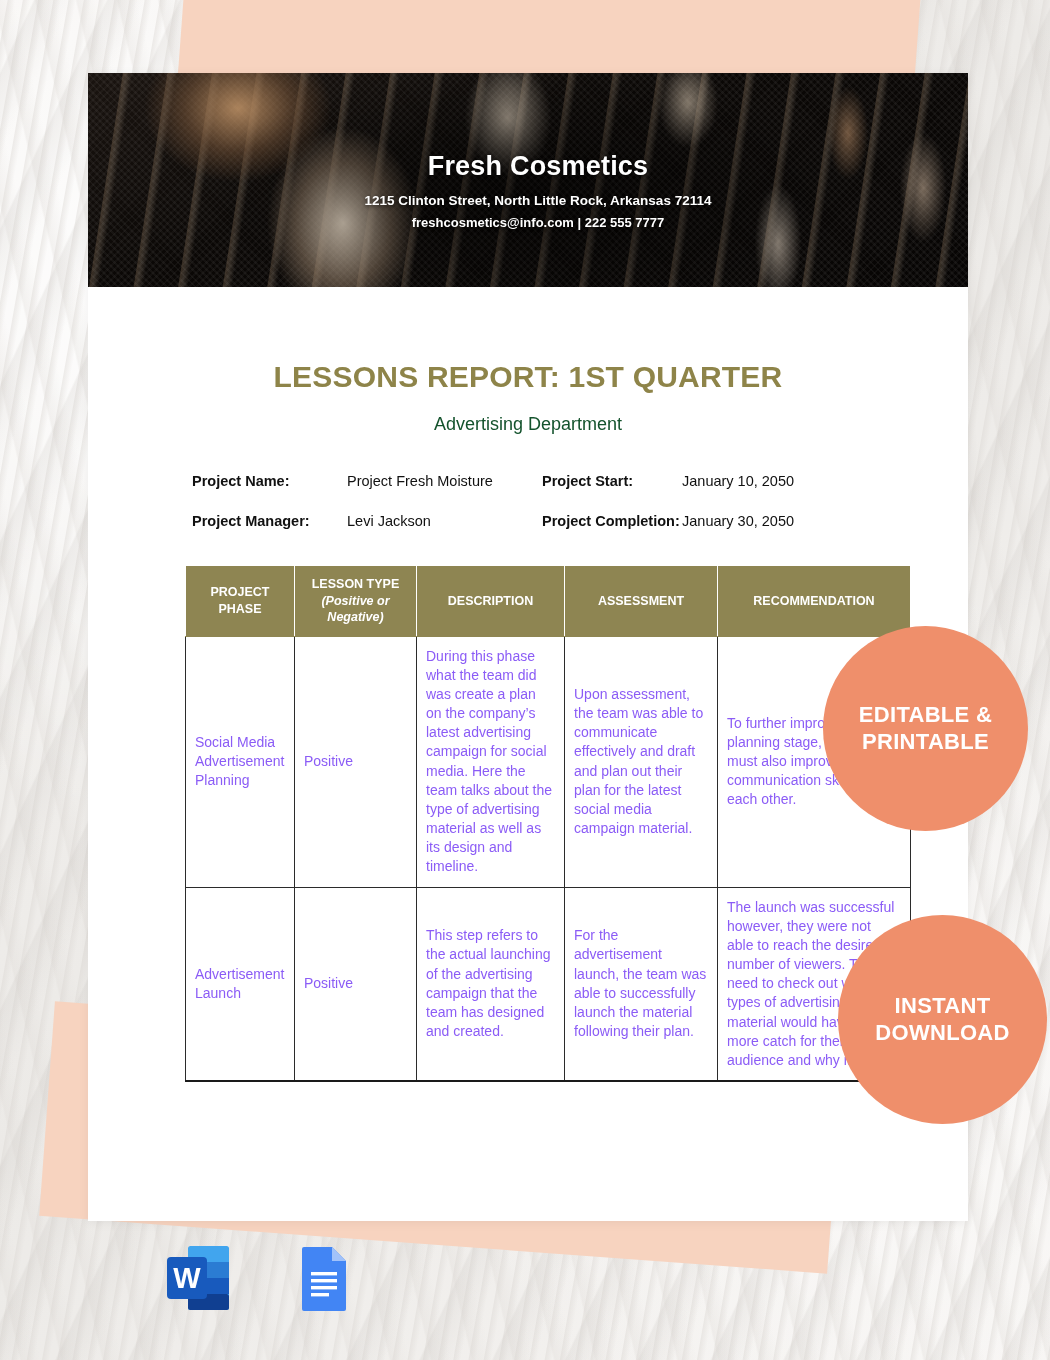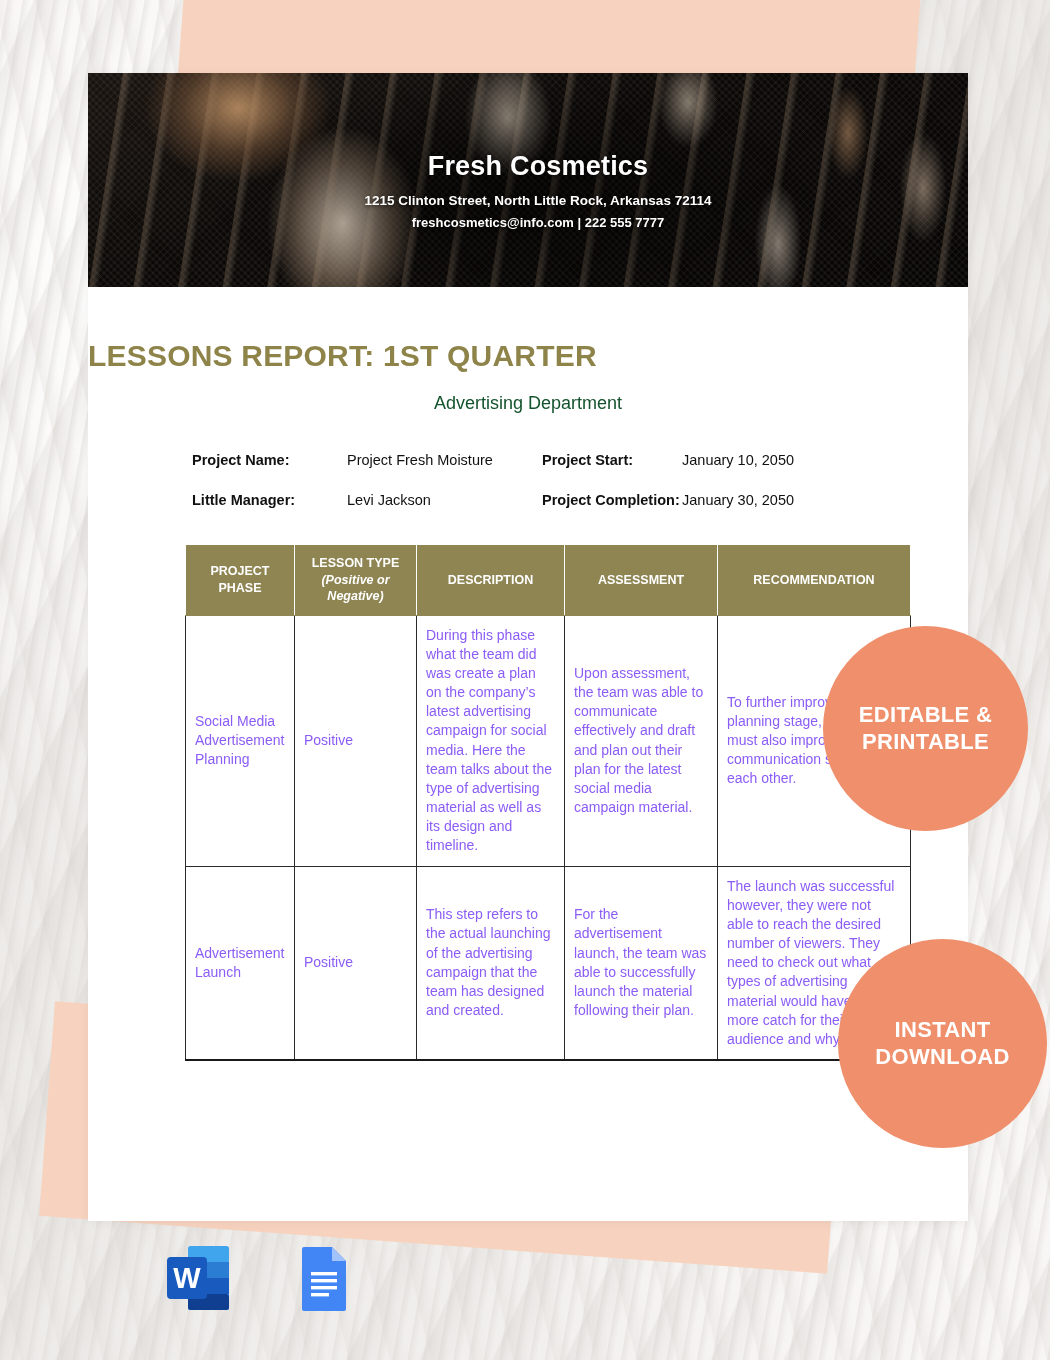--- a/index.html
+++ b/index.html
@@ -136,25 +136,26 @@
   #company-contact {
     font-size: 13px;
     font-weight: bold;
   }
 
   
   #report-body {
     padding: 0 0 0 0;
   }
   #report-title {
+    text-align: center;
     color: #8e8449;
     font-size: 30px;
     font-weight: bold;
     letter-spacing: 0.2px;
-    margin-top: 52px;
+    margin-top: 73px;
   }
   #report-subtitle {
     text-align: center;
     color: #14532d;
     font-size: 18px;
     margin-top: 20px;
   }
 
   
   #meta-grid {
@@ -228,21 +229,21 @@
   }
   #badge-editable {
     left: 823px;
     top: 626px;
     width: 205px;
     height: 205px;
     font-size: 22px;
   }
   #badge-instant {
     left: 838px;
-    top: 939px;
+    top: 915px;
     width: 209px;
     height: 209px;
     font-size: 22px;
   }
 
   
   #file-icons {
     position: absolute;
     left: 164px;
     top: 1243px;
@@ -276,21 +277,21 @@
 
     <div id="report-title">LESSONS REPORT: 1ST QUARTER</div>
     <div id="report-subtitle">Advertising Department</div>
 
     <div id="meta-grid">
       <div class="meta-label">Project Name:</div>
       <div class="meta-value">Project Fresh Moisture</div>
       <div class="meta-label">Project Start:</div>
       <div class="meta-value">January 10, 2050</div>
 
-      <div class="meta-label">Little Manager:</div>
+      <div class="meta-label">Project Manager:</div>
       <div class="meta-value">Levi Jackson</div>
       <div class="meta-label">Project Completion:</div>
       <div class="meta-value">January 30, 2050</div>
     </div>
 
     <table id="lessons-table">
       <thead>
         <tr>
           <th class="col-phase">PROJECT PHASE</th>
           <th class="col-type">

